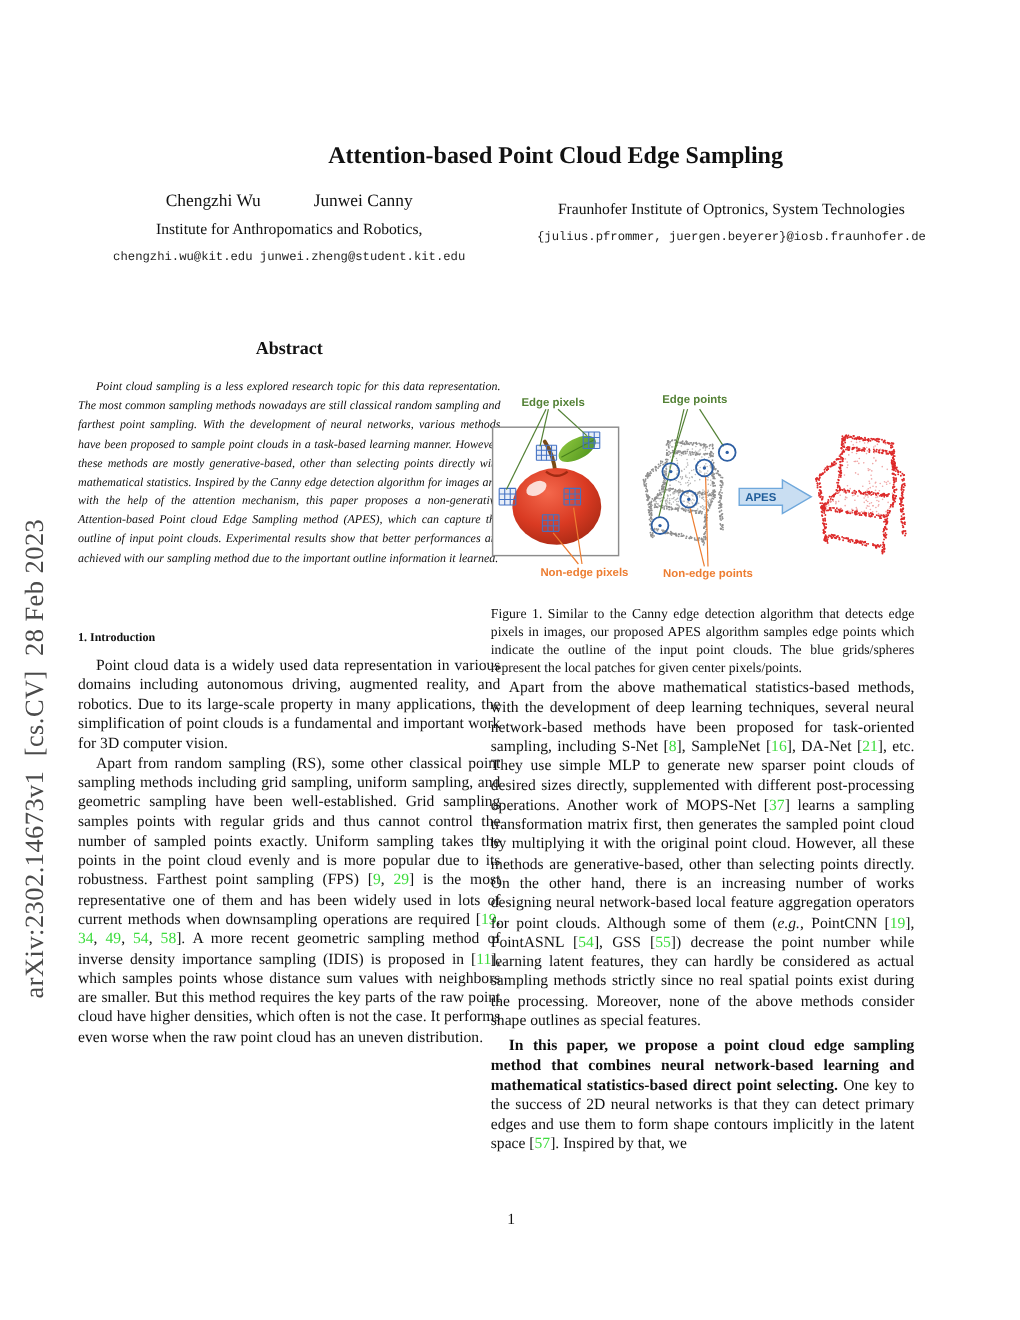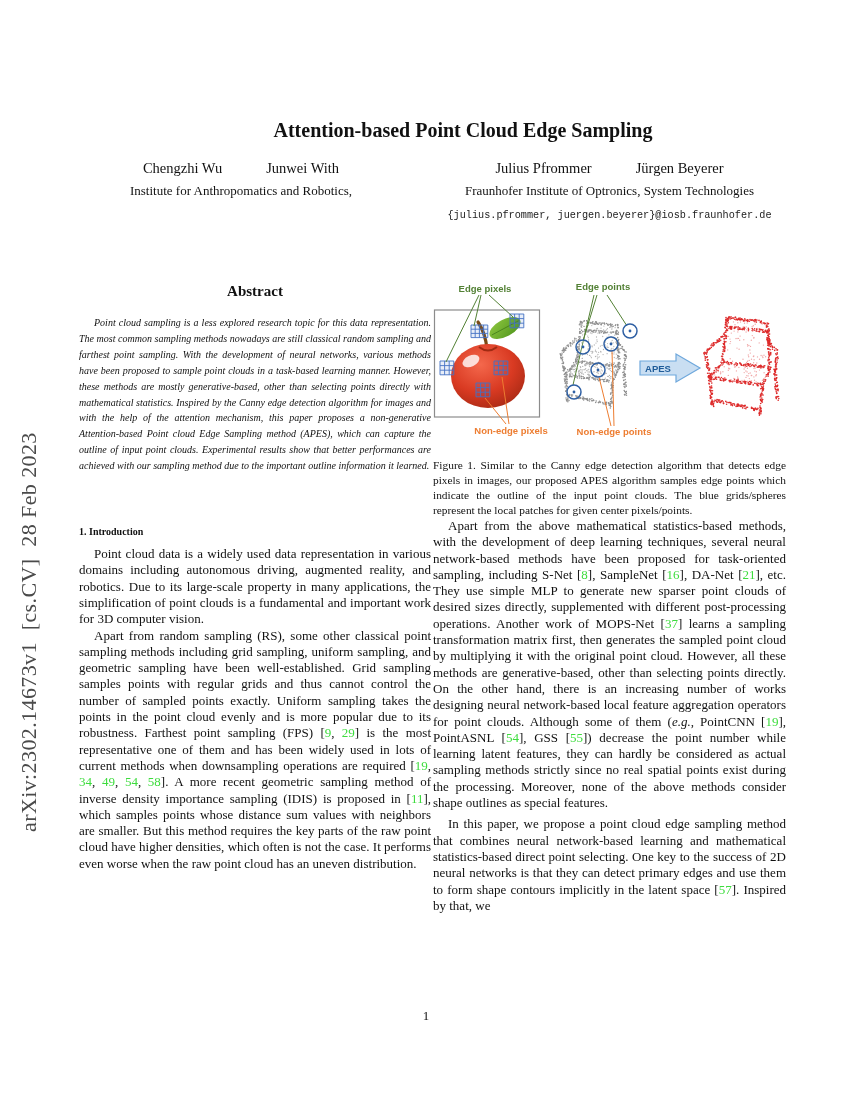--- a/index.html
+++ b/index.html
@@ -26,29 +26,29 @@
   .author-block{position:absolute;top:160px;text-align:center;}
   #auth-left{left:65px;width:352px;}
   #auth-right{left:433px;width:353px;}
   .names{font-size:14.5px;display:flex;justify-content:center;gap:44px;}
   .affil{font-size:13px;line-height:20.5px;margin-top:4px;font-family:Liberation Serif, serif;}
   .email{
     font-family:"Liberation Mono","DejaVu Sans Mono",monospace;
     font-size:10.2px;margin-top:8px;color:#222;white-space:pre;
   }
   .col{position:absolute;top:275px;}
-  #col-left{left:79px;width:352px;}
-  #col-right{left:433px;width:353px;}
+  #col-left{left:65px;width:352px;}
+  #col-right{left:409px;width:353px;margin-top:46px;}
   .abs-head{text-align:center;font-weight:bold;font-size:15px;margin:8px 0 15px;}
   .abs-text{font-style:italic;font-size:10px;line-height:15.9px;text-align:justify;text-indent:15px;}
   .sec-head{font-weight:bold;font-size:10px;margin:52px 0 9px;}
   p.body{font-size:13px;line-height:16.3px;text-align:justify;text-indent:15px;margin:0;}
   p.body.gap{margin-top:5px;}
   .cite{color:var(--cite);}
-  .bold{font-weight:normal;}
+  .bold{font-weight:bold;}
   .ital{font-style:italic;}
   .fig-wrap{margin-top:2px;}
   .caption{font-size:11.4px;line-height:15px;text-align:justify;margin-top:5px;}
   .rp1{margin-top:27px;}
   .pageno{position:absolute;top:1008px;left:65px;width:722px;text-align:center;font-size:13px;}
   
   .fig-label{font-family:"Liberation Sans","DejaVu Sans",sans-serif;font-size:9.5px;font-weight:600;text-anchor:middle;}
   .lab-green{fill:var(--fig-green);}
   .lab-orange{fill:var(--fig-orange);}
   .lead-green{stroke:var(--fig-green);stroke-width:1;fill:none;}
@@ -60,32 +60,29 @@
 </head>
 <body>
 
 <div class="arxiv">arXiv:2302.14673v1  [cs.CV]  28 Feb 2023</div>
 
 <div class="title">Attention-based Point Cloud Edge Sampling</div>
 
 <div class="author-block" id="auth-left">
   <div class="names">
     <span>Chengzhi Wu</span>
-    <span>Junwei With</span>
+    <span>Junwei Canny</span>
   </div>
   <div class="affil">
     <div>Institute for Anthropomatics and Robotics,</div>
   </div>
+  <div class="email">chengzhi.wu@kit.edu junwei.zheng@student.kit.edu</div>
 </div>
 
 <div class="author-block" id="auth-right">
-  <div class="names">
-    <span>Julius Pfrommer</span>
-    <span>Jürgen Beyerer</span>
-  </div>
   <div class="affil">
     <div>Fraunhofer Institute of Optronics, System Technologies</div>
   </div>
   <div class="email">{julius.pfrommer, juergen.beyerer}@iosb.fraunhofer.de</div>
 </div>
 
 <div class="col" id="col-left">
   <div class="abs-head">Abstract</div>
   <p class="abs-text">Point cloud sampling is a less explored research topic for this data representation. The most common sampling methods nowadays are still classical random sampling and farthest point sampling. With the development of neural networks, various methods have been proposed to sample point clouds in a task-based learning manner. However, these methods are mostly generative-based, other than selecting points directly with mathematical statistics. Inspired by the Canny edge detection algorithm for images and with the help of the attention mechanism, this paper proposes a non-generative Attention-based Point cloud Edge Sampling method (APES), which can capture the outline of input point clouds. Experimental results show that better performances are achieved with our sampling method due to the important outline information it learned.</p>
   <div class="sec-head">1. Introduction</div>

